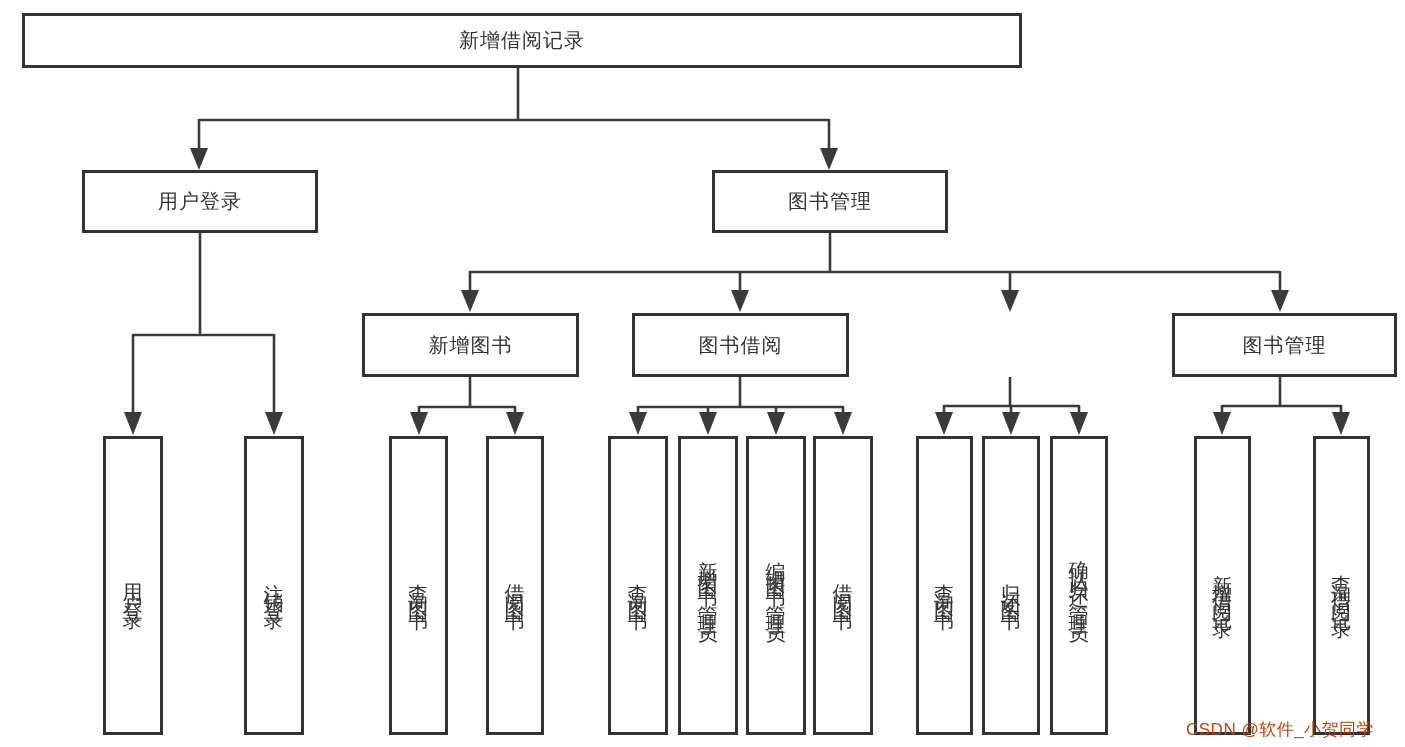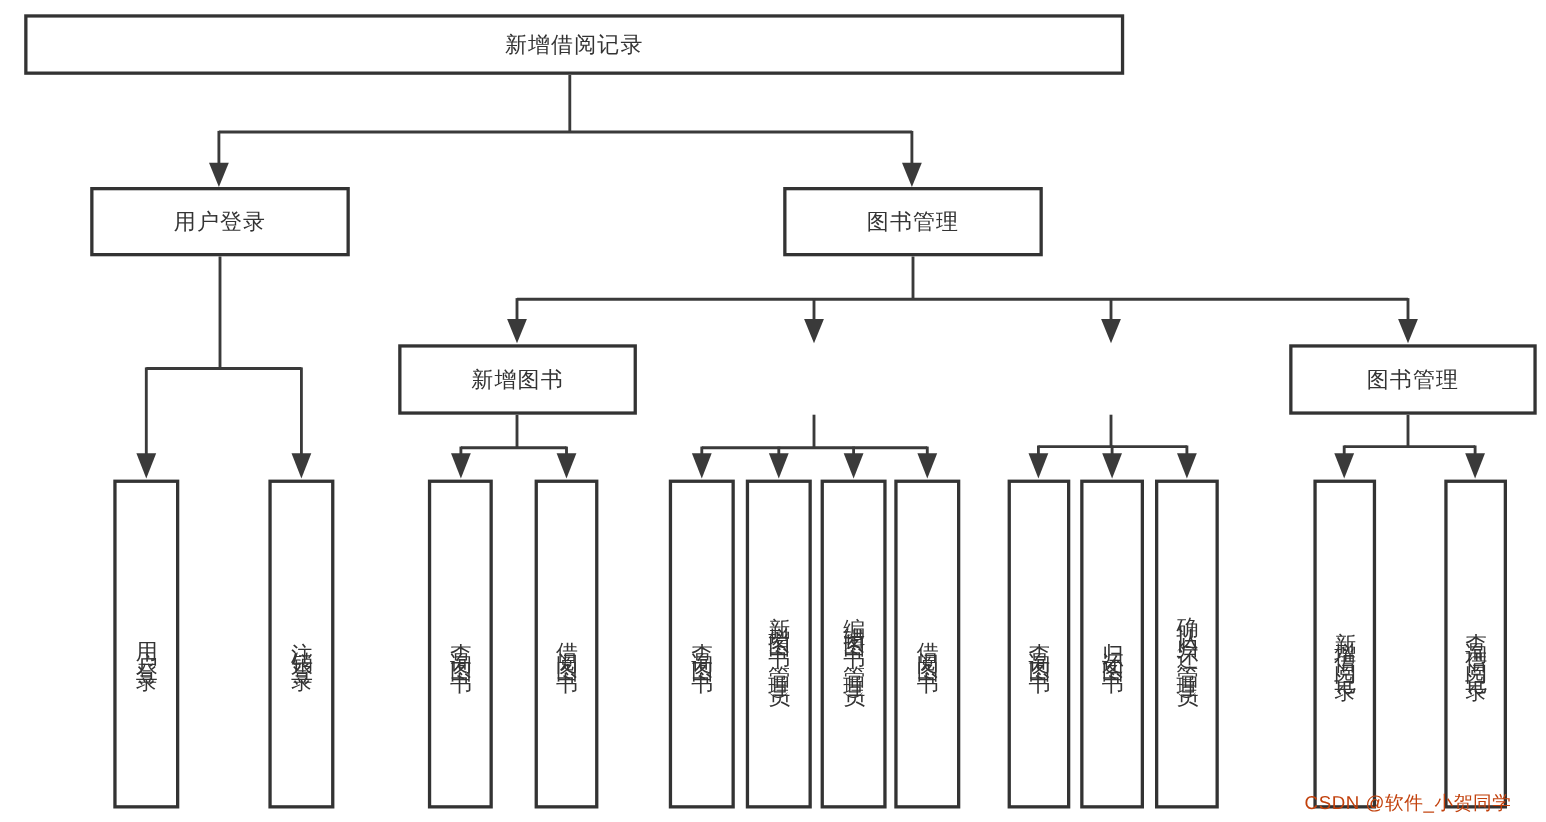--- a/index.html
+++ b/index.html
@@ -116,20 +116,23 @@
   <div class="box" style="left:82px;top:170px;width:236px;height:63px">
     <span>用户登录</span>
   </div>
   <div class="box" style="left:712px;top:170px;width:236px;height:63px">
     <span>图书管理</span>
   </div>
 
   <div class="box" style="left:362px;top:313px;width:217px;height:64px">
     <span>新增图书</span>
   </div>
+  <div class="box" style="left:632px;top:313px;width:217px;height:64px">
+    <span>图书借阅</span>
+  </div>
   <div class="box" style="left:1172px;top:313px;width:225px;height:64px">
     <span>图书管理</span>
   </div>
 
   <div class="vbox" style="left:103px;width:60px">
     <span class="vlabel">用户登录</span>
   </div>
   <div class="vbox" style="left:244px;width:60px">
     <span class="vlabel">注销登录</span>
   </div>

